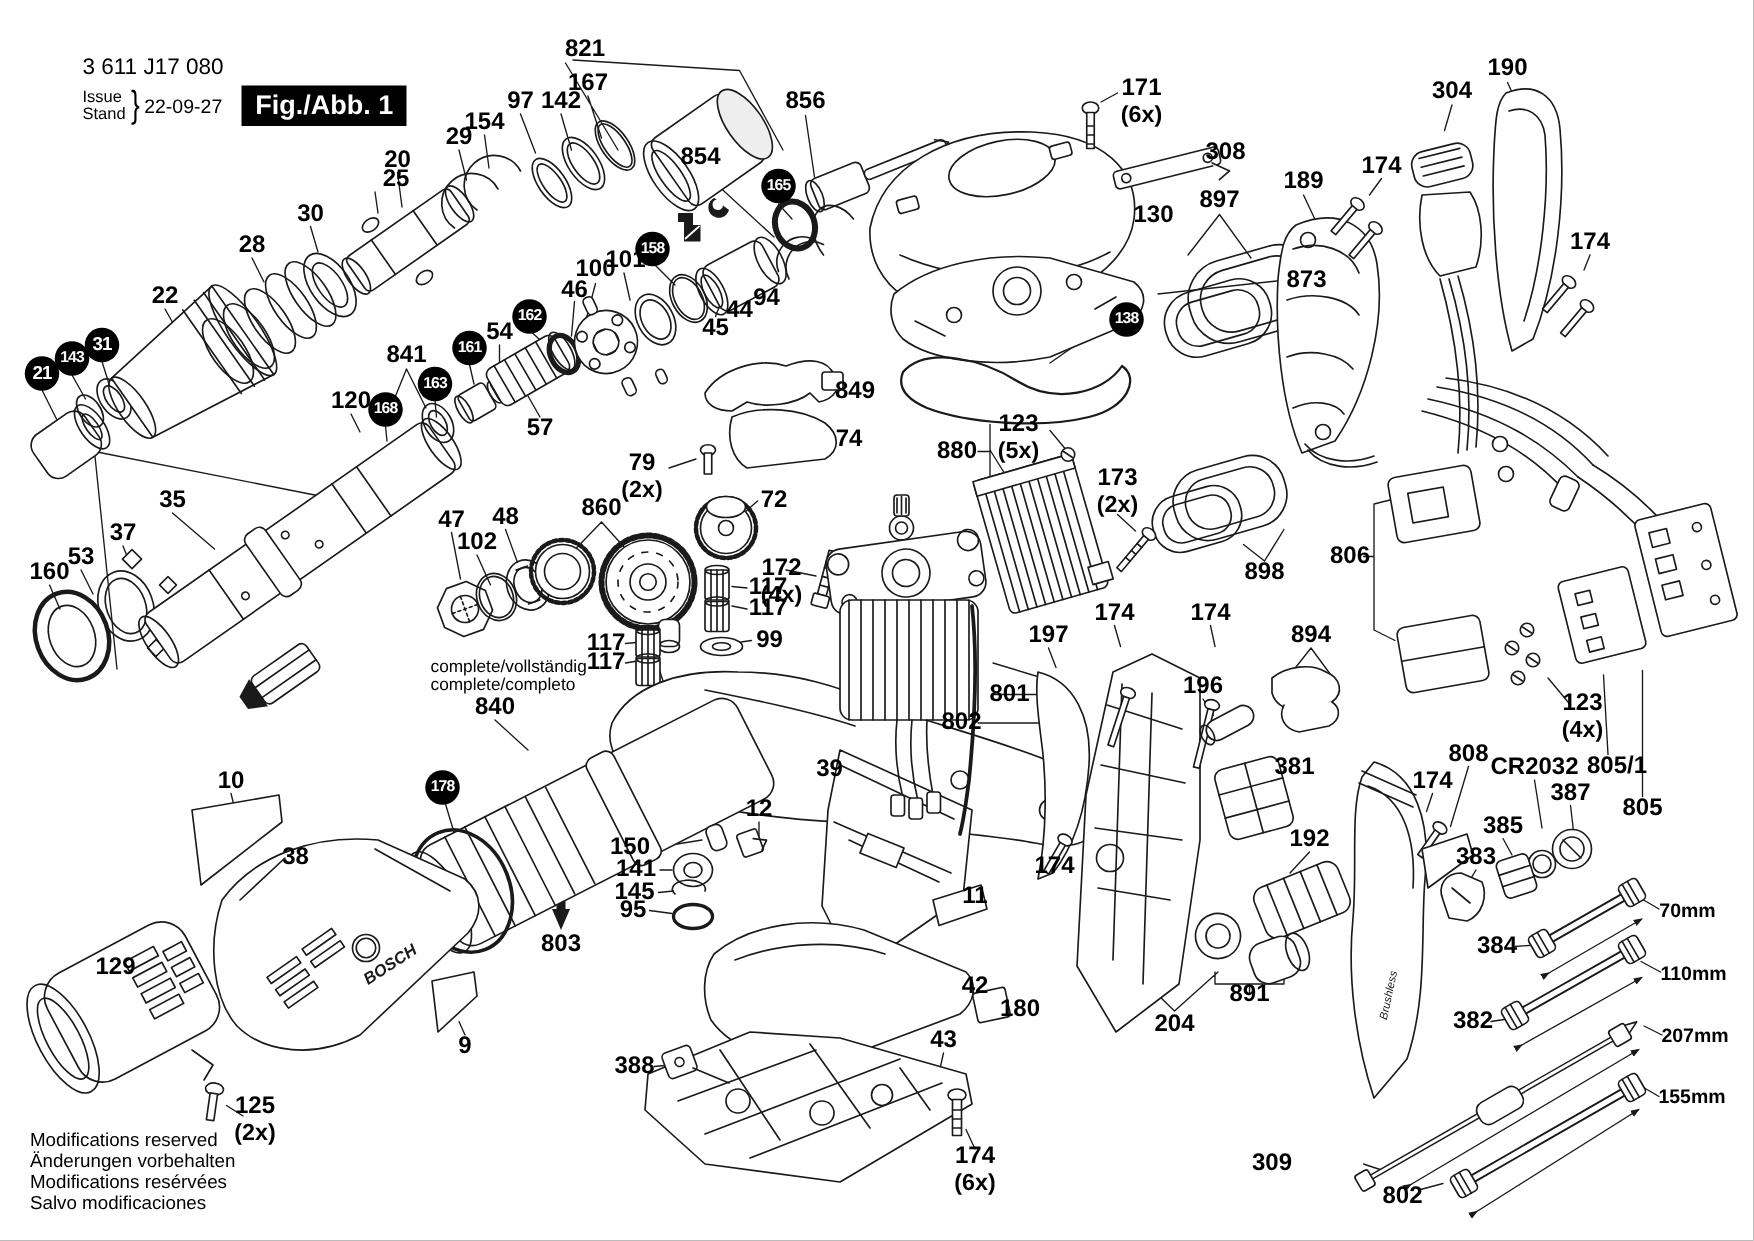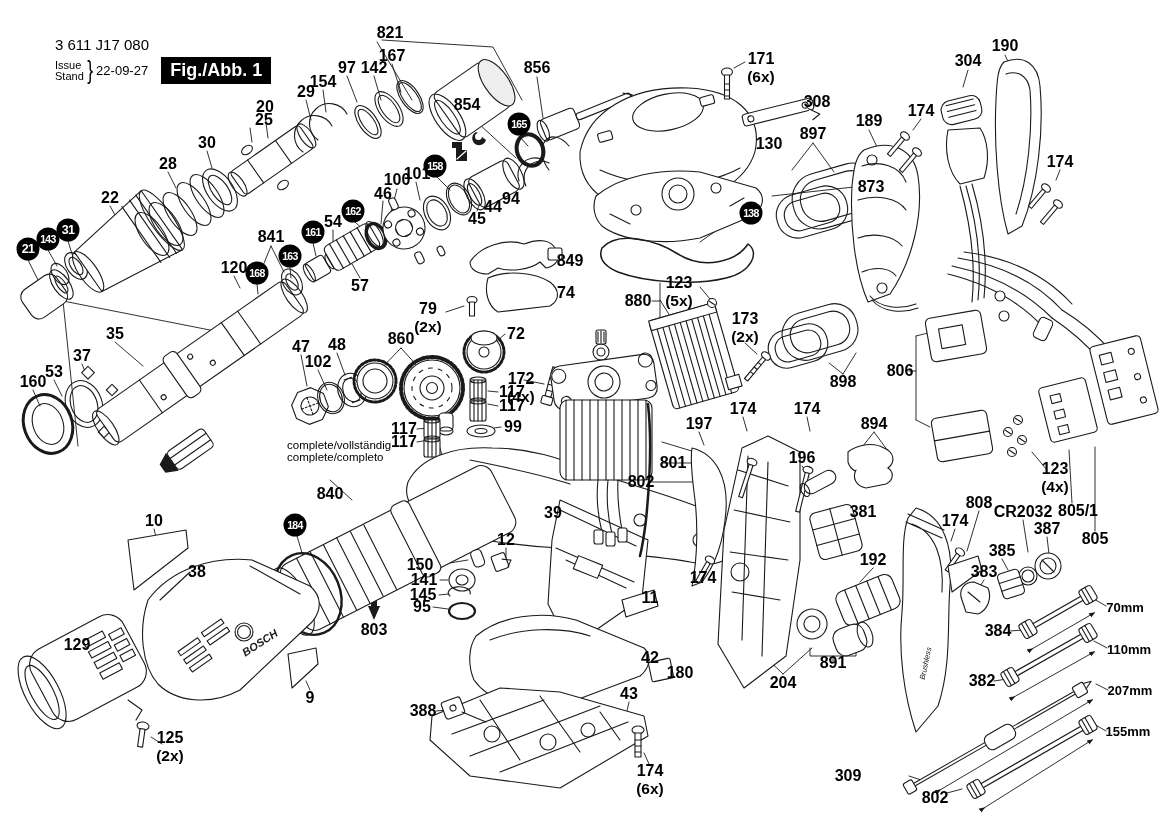--- a/index.html
+++ b/index.html
@@ -619,20 +619,26 @@
     </div>
     <span class="brace">}</span>
     <span class="date">22-09-27</span>
     <span class="figbox" style="background: rgb(0, 0, 0); color: rgb(255, 255, 255);">Fig./Abb. 1</span>
   </div>
 </div>
 
 <div class="note" style="left:287px;top:445px">complete/vollständig</div>
 <div class="note" style="left:287px;top:457px">complete/completo</div>
 
+<div class="ftr">
+  <div>Modifications reserved</div>
+  <div>Änderungen vorbehalten</div>
+  <div>Modifications resérvées</div>
+  <div>Salvo modificaciones</div>
+</div>
 
 <div id="label-layer">
       <div class="lbl p" style="left: 377px; top: 33px; padding-left: 26px;">821</div>
       <div class="lbl p" style="left: 392px; top: 56px;">167</div>
       <div class="lbl p" style="left: 347px; top: 68px;">97</div>
       <div class="lbl p" style="left: 374px; top: 68px;">142</div>
       <div class="lbl p" style="left: 537px; top: 68px;">856</div>
       <div class="lbl p" style="left: 467px; top: 105px;">854</div>
       <div class="lbl p" style="left: 323px; top: 82px;">154</div>
       <div class="lbl p" style="left: 306px; top: 92px;">29</div>
@@ -675,21 +681,21 @@
       <div class="lbl p" style="left: 337px; top: 345px;">48</div>
       <div class="lbl p" style="left: 512px; top: 392px;">117</div>
       <div class="lbl p" style="left: 512px; top: 406px;">117</div>
       <div class="lbl p" style="left: 404px; top: 429px;">117</div>
       <div class="lbl p" style="left: 404px; top: 442px;">117</div>
       <div class="lbl p" style="left: 513px; top: 427px;">99</div>
       <div class="lbl p" style="left: 33px; top: 382px;">160</div>
       <div class="lbl p" style="left: 54px; top: 372px;">53</div>
       <div class="lbl p" style="left: 82px; top: 356px;">37</div>
       <div class="lbl p" style="left: 115px; top: 334px;">35</div>
-      <div class="lbl p" style="left: 330px; top: 494px;">840</div>
+      <div class="lbl p" style="left: 330px; top: 472px;">840</div>
       <div class="lbl p" style="left: 154px; top: 521px;">10</div>
       <div class="lbl p" style="left: 197px; top: 572px;">38</div>
       <div class="lbl p" style="left: 77px; top: 645px;">129</div>
       <div class="lbl p" style="left: 310px; top: 698px;">9</div>
       <div class="lbl p" style="left: 170px; top: 747px;">125<div class="sub">(2x)</div></div>
       <div class="lbl p" style="left: 420px; top: 565px;">150</div>
       <div class="lbl p" style="left: 424px; top: 580px;">141</div>
       <div class="lbl p" style="left: 423px; top: 595px;">145</div>
       <div class="lbl p" style="left: 422px; top: 607px;">95</div>
       <div class="lbl p" style="left: 374px; top: 630px;">803</div>
@@ -734,17 +740,17 @@
       <div class="lbl s" style="left: 1128px; top: 731px;">155mm</div>
       <div class="lbl c" style="left: 28px; top: 249px; font-size: 12.5px;">21</div>
       <div class="lbl c" style="left: 48px; top: 239px; font-size: 10.5px;">143</div>
       <div class="lbl c" style="left: 68px; top: 230px; font-size: 12.5px;">31</div>
       <div class="lbl c" style="left: 519px; top: 124px; font-size: 10.5px;">165</div>
       <div class="lbl c" style="left: 435px; top: 166px; font-size: 10.5px;">158</div>
       <div class="lbl c" style="left: 353px; top: 211px; font-size: 10.5px;">162</div>
       <div class="lbl c" style="left: 313px; top: 232px; font-size: 10.5px;">161</div>
       <div class="lbl c" style="left: 290px; top: 256px; font-size: 10.5px;">163</div>
       <div class="lbl c" style="left: 257px; top: 273px; font-size: 10.5px;">168</div>
-      <div class="lbl c" style="left: 295px; top: 525px; font-size: 10.5px;">184</div>
+      <div class="lbl c" style="left: 295px; top: 525px; font-size: 10.5px;">178</div>
       <div class="lbl c" style="left: 751px; top: 213px; font-size: 10.5px;">138</div>
     </div>
 
 </div>
 
 </body></html>

